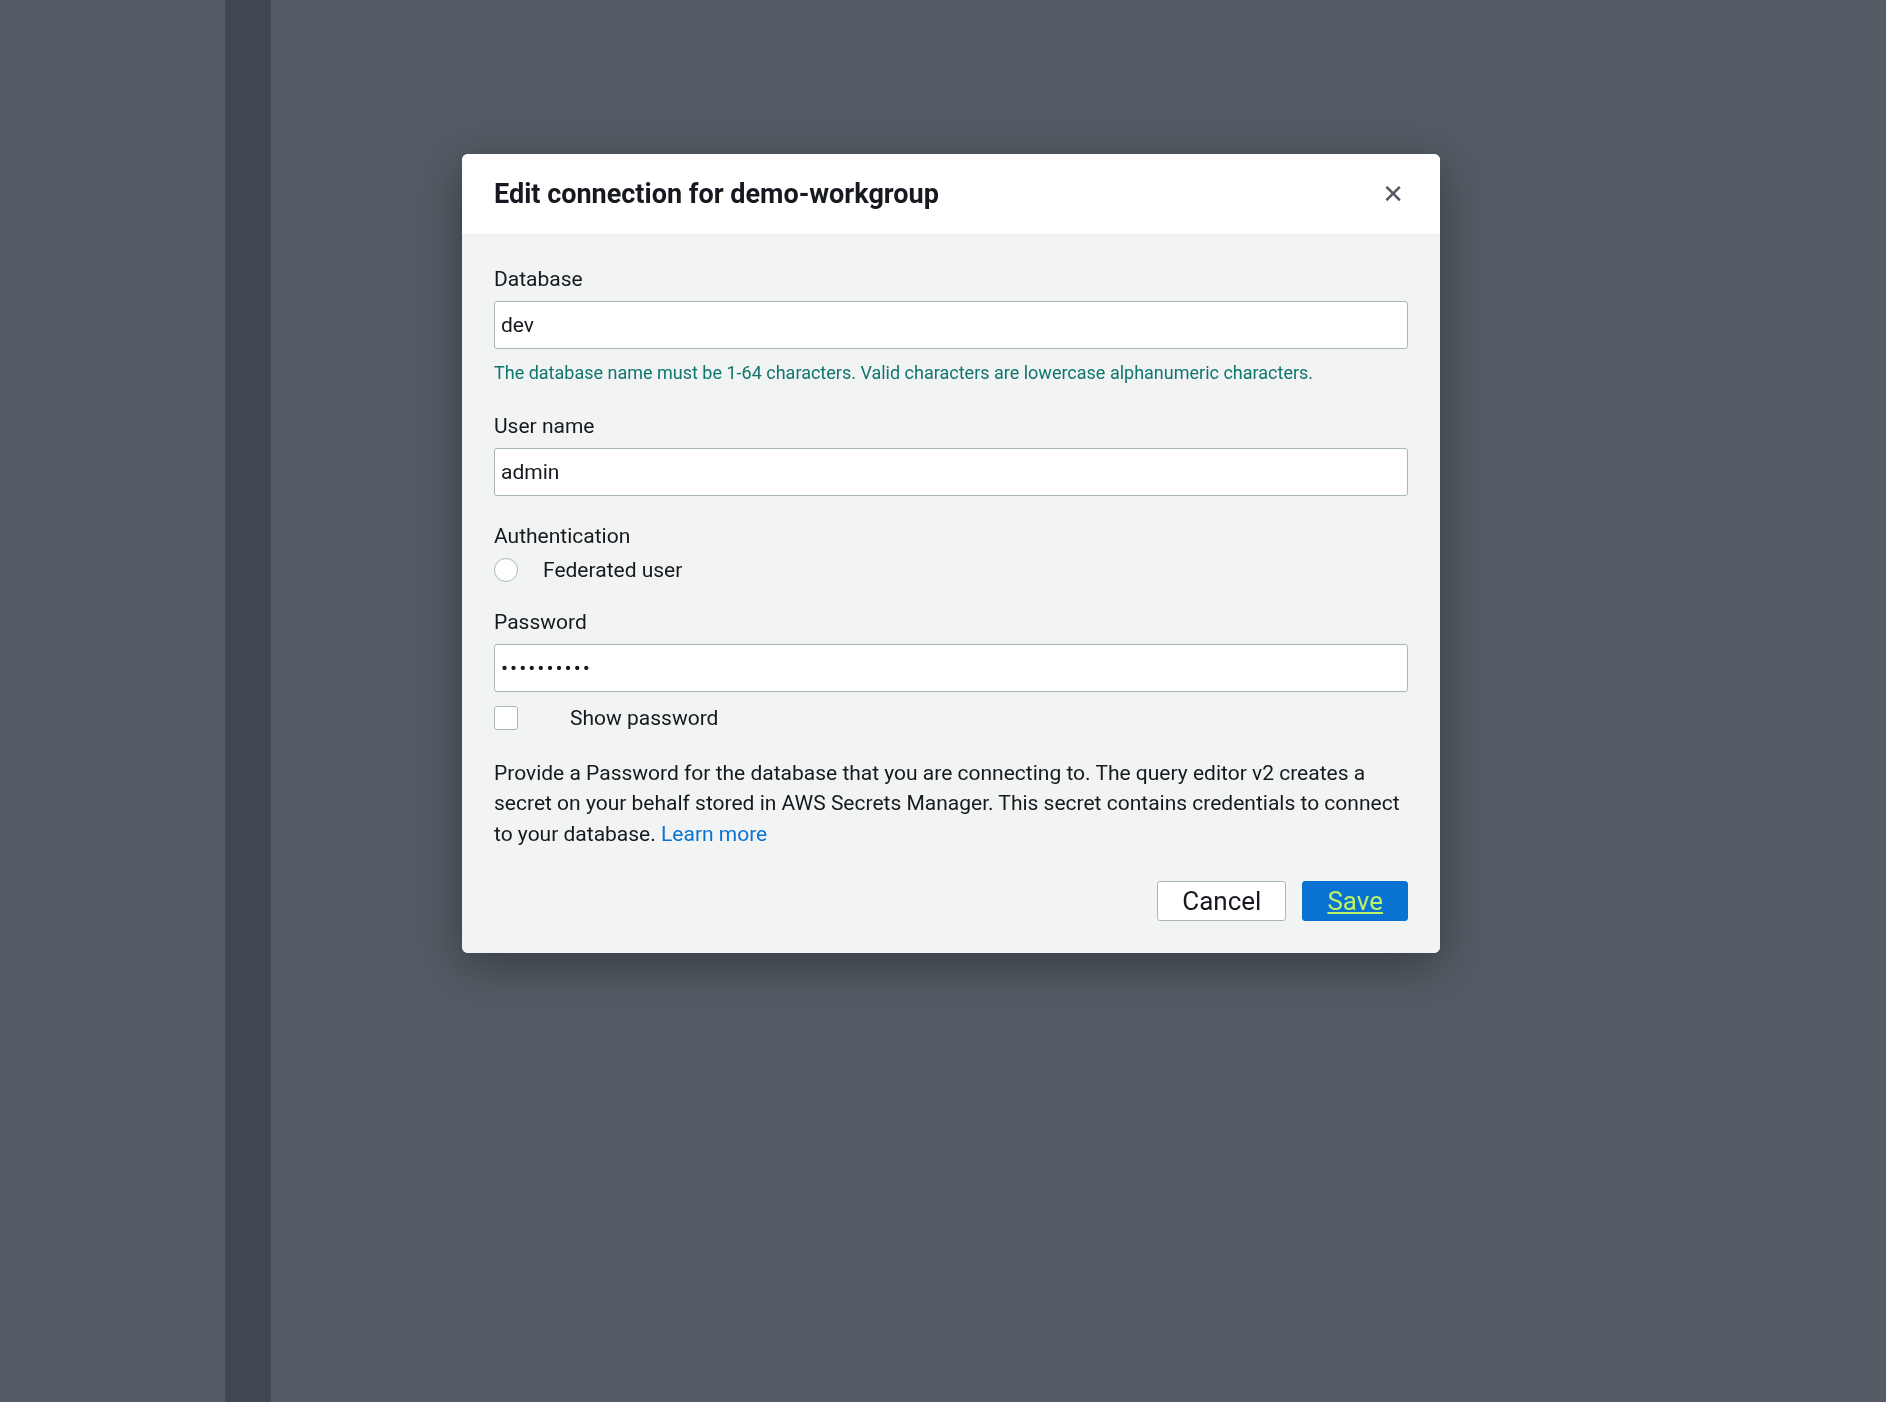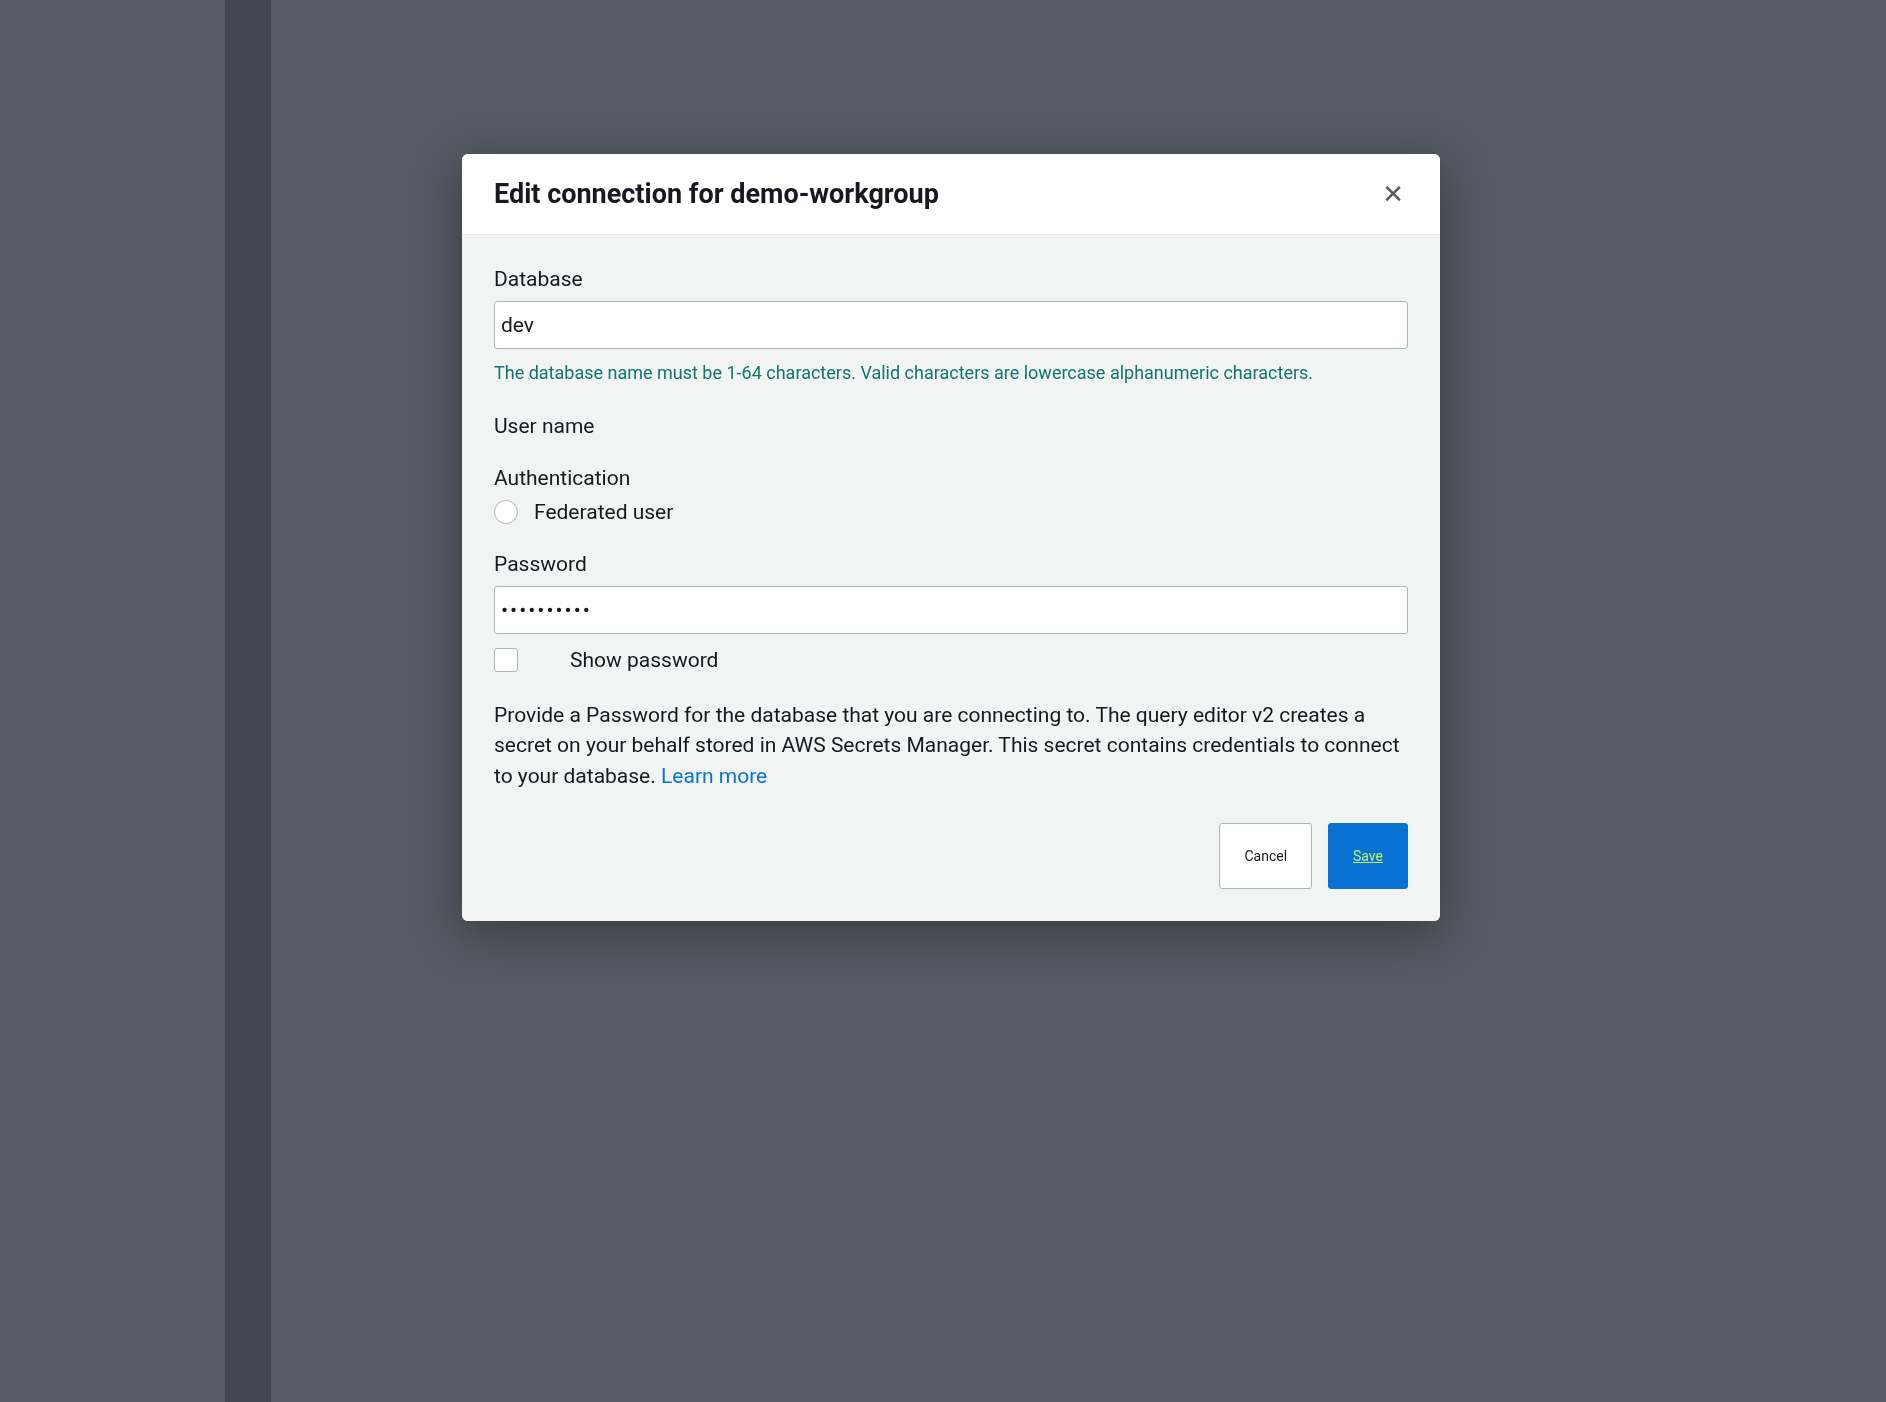--- a/index.html
+++ b/index.html
@@ -146,20 +146,21 @@
     }
 
     .radio-circle.selected {
       border: 6px solid #0972d3;
       background: #ffffff;
     }
 
     .radio-label {
       font-size: 21px;
       color: #16191f;
+      margin-left: 9px;
     }
 
     .checkbox-row {
       display: flex;
       align-items: center;
       margin-top: 14px;
       cursor: pointer;
     }
 
     .checkbox-box {
@@ -192,22 +193,22 @@
     }
 
     .footer-buttons {
       display: flex;
       justify-content: flex-end;
       gap: 16px;
       margin-top: 32px;
     }
 
     .btn {
-      padding: 24px 24px;
-      font-size: 14px;
+      padding: 4px 24px;
+      font-size: 26px;
       border-radius: 3px;
       cursor: pointer;
       font-family: inherit;
       text-align: center;
     }
 
     .btn-cancel {
       background: #ffffff;
       color: #16191f;
       border: 1px solid #aab7b8;
@@ -241,20 +242,21 @@
   <div class="modal-body">
 
     <div class="form-group">
       <label class="label">Database</label>
       <input type="text" class="text-input" value="dev" style="">
       <div class="helper-text">The database name must be 1-64 characters. Valid characters are lowercase alphanumeric characters.</div>
     </div>
 
     <div class="form-group">
       <label class="label">User name</label>
+      <input type="text" class="text-input" value="admin" style="">
     </div>
 
     <div class="form-group">
       <label class="label">Authentication</label>
       <div class="radio-group">
         <div class="radio-item">
           <span class="radio-circle"></span>
           <span class="radio-label">Federated user</span>
         </div>
       </div>

